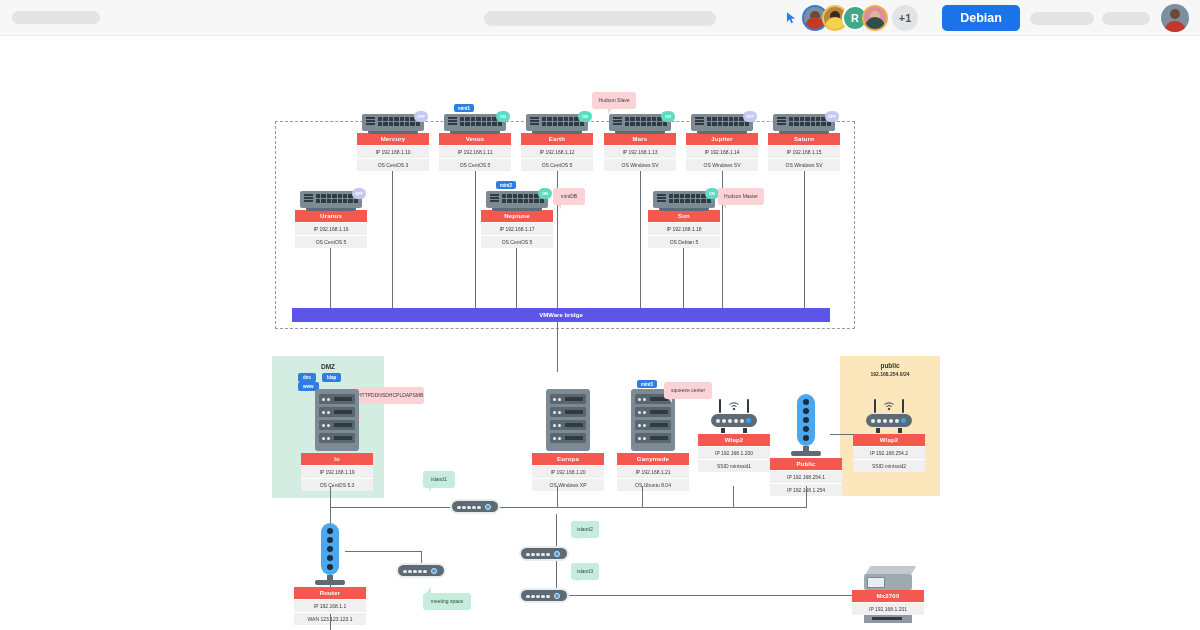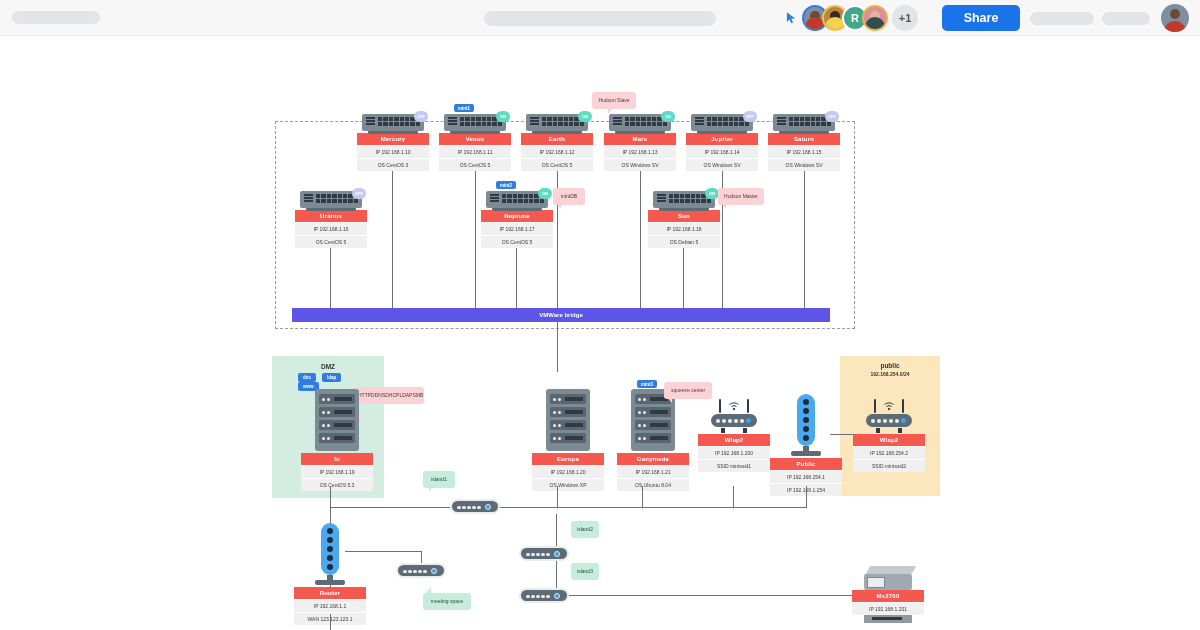--- a/index.html
+++ b/index.html
@@ -176,21 +176,21 @@
         <span class="body" style="background:#f2d24e"></span>
       </div>
     <div class="av av3">R</div>
     <div class="av av4">
         <span class="head" style="background:#e3b49a"></span>
         <span class="body" style="background:#2f4f4a"></span>
       </div>
     <div class="plus1">+1</div>
   </div>
 
-  <div class="share-btn">Share</div>
+  <div class="share-btn">Debian</div>
   <div class="pill tb-r1"></div>
   <div class="pill tb-r2"></div>
   <div class="tb-avatar">
     <div style="position:absolute;left:9px;top:5px;width:10px;height:10px;border-radius:50%;background:#6b4a38"></div>
     <div style="position:absolute;left:3px;bottom:0;width:22px;height:11px;border-radius:11px 11px 0 0;background:#c0392b"></div>
   </div>
 </div>
 
 <div class="rtools">
   <div class="rtool">

